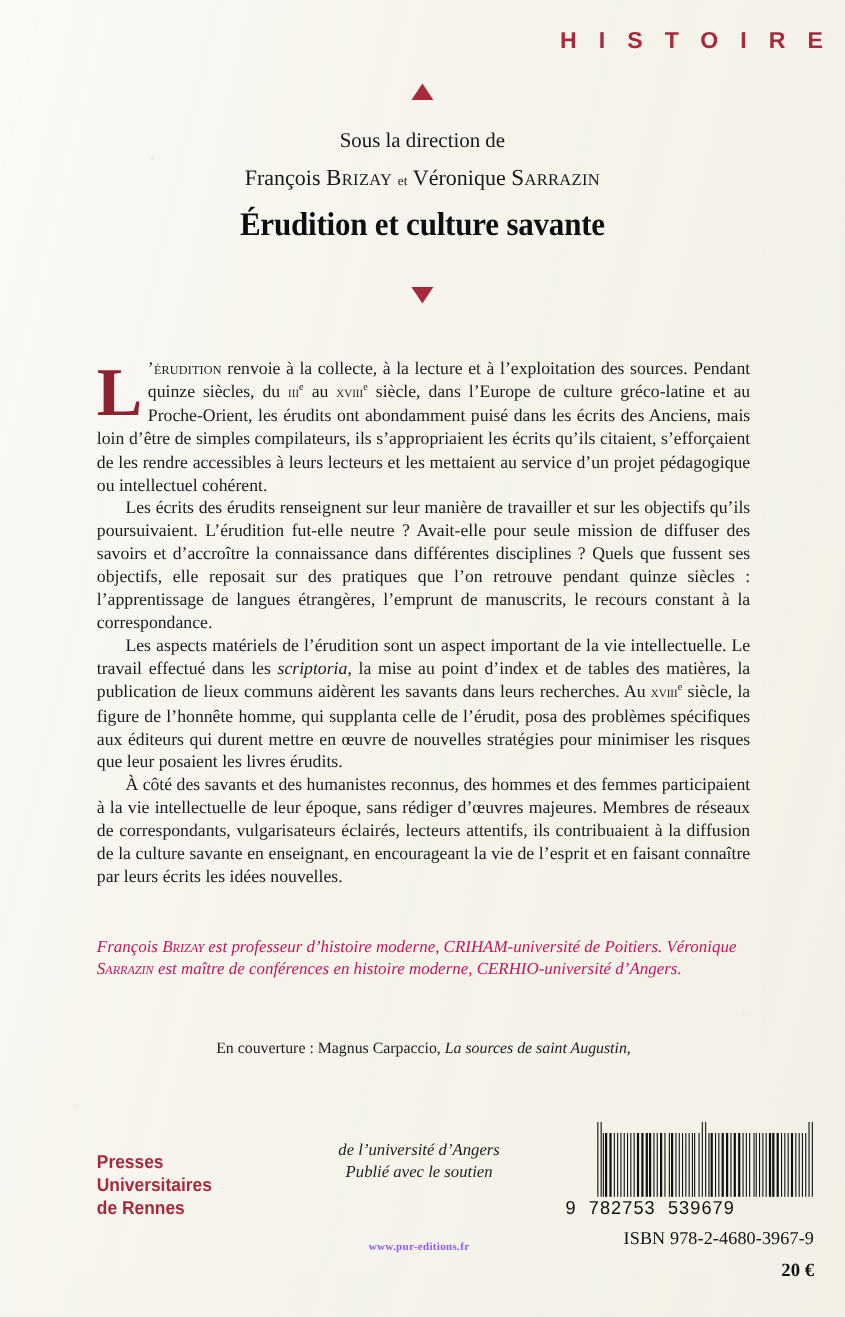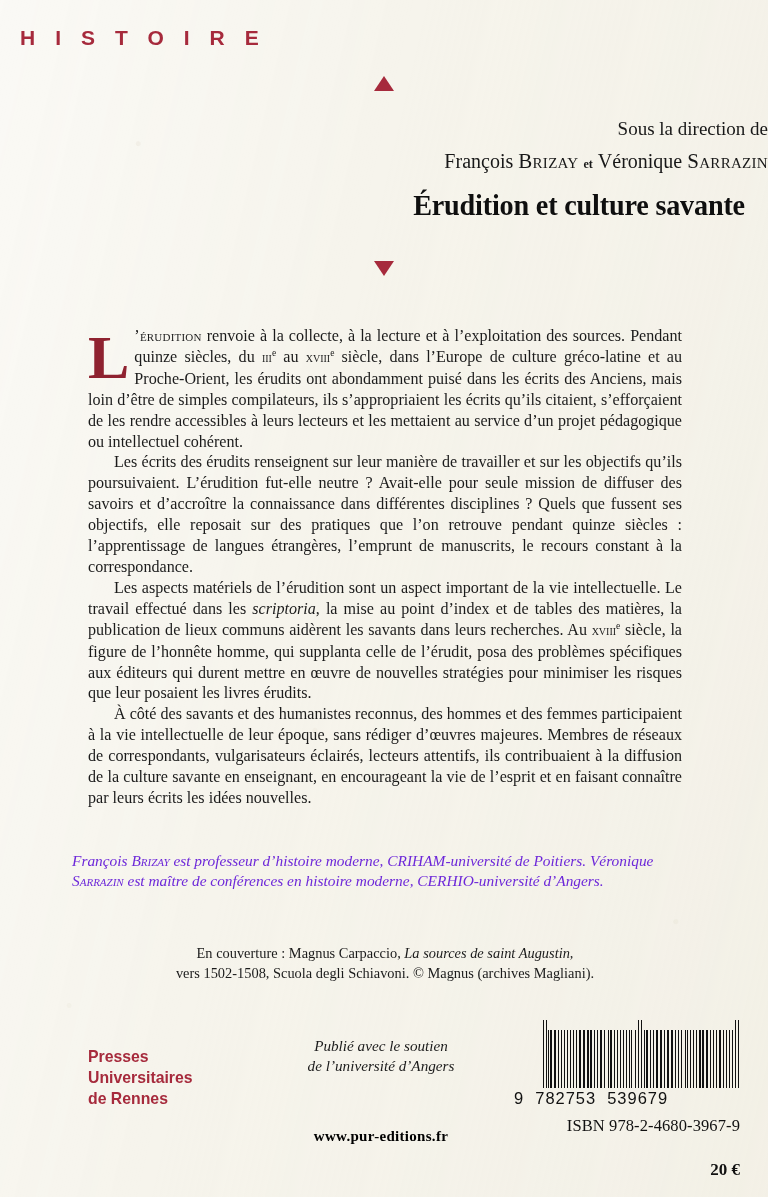--- a/index.html
+++ b/index.html
@@ -36,21 +36,21 @@
     height: 1197px;
     box-sizing: border-box;
   }
 
   
   .collection {
     position: absolute;
     top: 26px;
     left: 0;
     width: 768px;
-    text-align: left;
+    text-align: right;
     font-family: "Liberation Sans", "DejaVu Sans", sans-serif;
     font-weight: 700;
     font-size: 21px;
     letter-spacing: 20px;
     text-indent: 20px;
     color: #a62a3c;
   }
 
   .tri {
     position: absolute;
@@ -71,41 +71,40 @@
     border-right: 10px solid transparent;
     border-top: 15px solid #a62a3c;
   }
 
   
   .titleblock {
     position: absolute;
     top: 118px;
     left: 0;
     width: 768px;
-    text-align: right;
+    text-align: center;
   }
   .direction-line {
     font-size: 19px;
     color: #181818;
     margin-bottom: 9px;
   }
   .editors-line {
     font-size: 20px;
     color: #181818;
     margin-bottom: 14px;
     white-space: nowrap;
   }
   .editors-line .sc {
     font-variant: small-caps;
     font-size: 21px;
     letter-spacing: .3px;
   }
   .editors-line .conj {
     font-size: 12px;
-    font-weight: bold;
   }
   .book-title {
     font-size: 30px;
     font-weight: 700;
     letter-spacing: -0.2px;
     color: #0f0f0f;
     transform: scaleX(.94);
   }
 
   
@@ -148,26 +147,26 @@
     font-size: 9.5px;
     vertical-align: super;
     line-height: 0;
   }
   .it { font-style: italic; }
 
   
   .bios {
     position: absolute;
     top: 851px;
-    left: 72px;
+    left: 88px;
     width: 594px;
     font-style: italic;
     font-size: 15.4px;
     line-height: 20.4px;
-    color: #6d28d9;
+    color: #be185d;
   }
   .bios .sc {
     font-variant: small-caps;
     font-style: italic;
   }
 
   
   .credit {
     position: absolute;
     top: 944px;
@@ -241,23 +240,23 @@
     color: #1b1b1b;
   }
   .weburl {
     position: absolute;
     left: 256px;
     top: 118px;
     width: 250px;
     text-align: center;
     font-family: "Liberation Serif", "DejaVu Serif", serif;
     font-weight: 700;
-    font-size: 15px;
+    font-size: 10px;
     letter-spacing: .3px;
-    color: #000000;
+    color: #8b5cf6;
   }
 
   
   .barcode-block {
     position: absolute;
     right: 28px;
     top: 10px;
     width: 228px;
     text-align: right;
   }
@@ -286,21 +285,21 @@
   .isbn {
     font-size: 16.5px;
     color: #111;
     margin-top: 7px;
     letter-spacing: .1px;
   }
   .price {
     font-size: 17px;
     font-weight: 700;
     color: #111;
-    margin-top: 24px;
+    margin-top: 9px;
   }
 </style>
 </head>
 <body>
 
 <div class="page">
   <div class="paper-texture"></div>
 
   <div class="collection">HISTOIRE</div>
 
@@ -326,36 +325,35 @@
     <p>À côté des savants et des humanistes reconnus, des hommes et des femmes participaient à la vie intellectuelle de leur époque, sans rédiger d’œuvres majeures. Membres de réseaux de correspondants, vulgarisateurs éclairés, lecteurs attentifs, ils contribuaient à la diffusion de la culture savante en enseignant, en encourageant la vie de l’esprit et en faisant connaître par leurs écrits les idées nouvelles.</p>
   </div>
 
   <div class="bios">
     <span>François </span><span class="sc">Brizay</span><span> est professeur d’histoire moderne, CRIHAM-université de Poitiers.</span>
     <span>Véronique </span><span class="sc">Sarrazin</span><span> est maître de conférences en histoire moderne, CERHIO-université d’Angers.</span>
   </div>
 
   <div class="credit">
     <span>En couverture : Magnus Carpaccio, </span><span class="it">La sources de saint Augustin,</span><br>
-    <span>vers 1502-1508, Scuola degli Schiavoni. © Magnus (archives Magliani).</span>
   </div>
 
   <div class="footer">
 
     <div class="logo">
       <div class="logo-words">
         <div>Presses</div>
         <div>Universitaires</div>
         <div>de Rennes</div>
       </div>
     </div>
 
     <div class="support">
+      <div>de l’université d’Angers</div>
       <div>Publié avec le soutien</div>
-      <div>de l’université d’Angers</div>
     </div>
 
     <div class="weburl">www.pur-editions.fr</div>
 
     <div class="barcode-block">
       <div class="barcode" id="barcode">
           <div class="bar" style="width: 2px; height: 68px;"></div>
           <div style="width: 2px; height: 1px;"></div>
           <div class="bar" style="width: 2px; height: 68px;"></div>
           <div class="bar" style="width: 2px; height: 58px;"></div>

